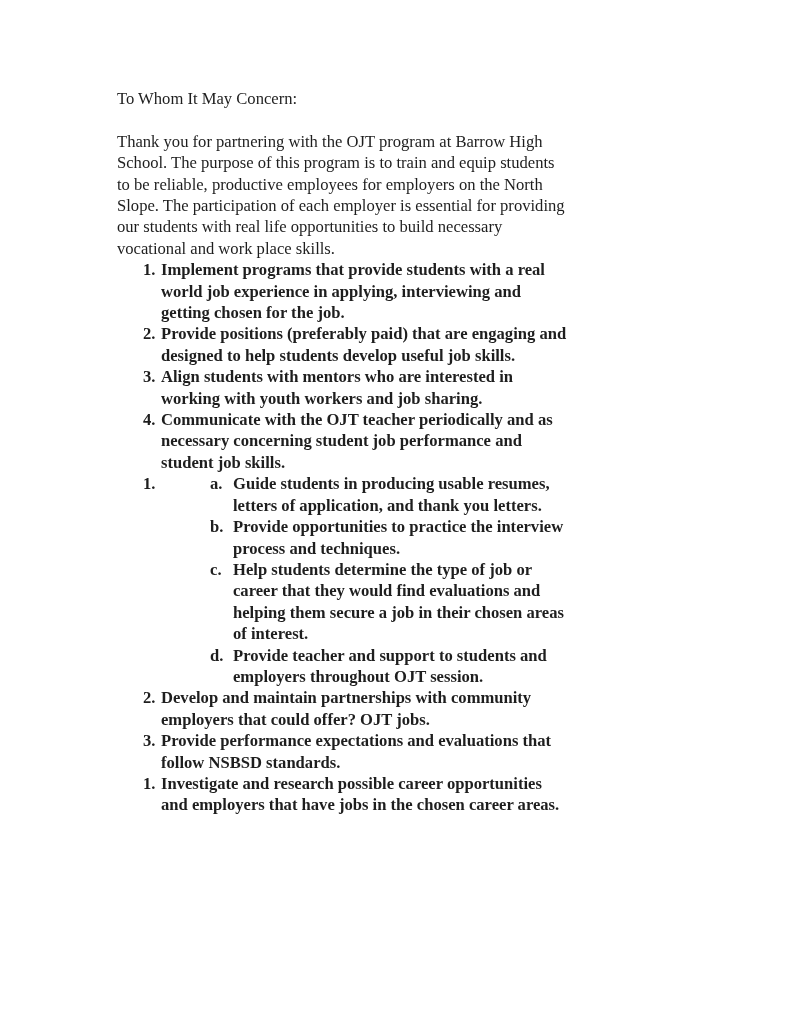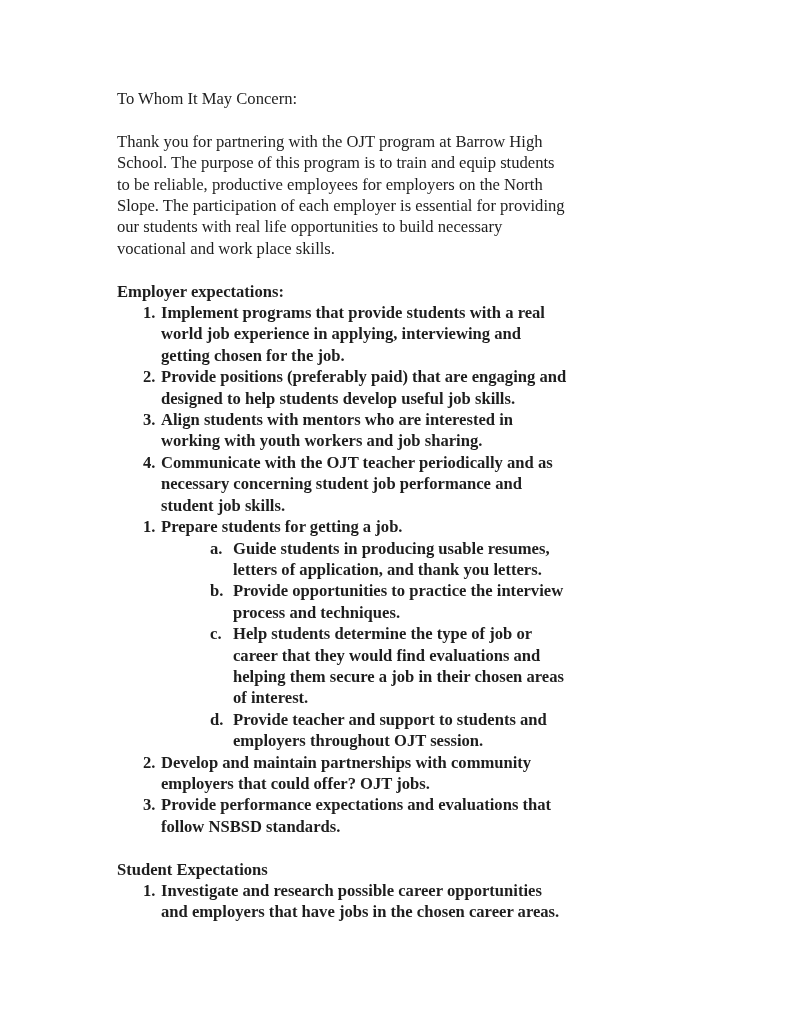--- a/index.html
+++ b/index.html
@@ -73,41 +73,39 @@
 </head>
 <body>
 
 <div class="page">
   <div class="doc">
 
     <p>To Whom It May Concern:</p>
 
     <p>Thank you for partnering with the OJT program at Barrow High School. The purpose of this program is to train and equip students to be reliable, productive employees for employers on the North Slope. The participation of each employer is essential for providing our students with real life opportunities to build necessary vocational and work place skills.</p>
 
-    <h2>Employer expectations:</h2>
 
     <ol class="lvl1">
       <li>
         <span>Implement programs that provide students with a real world job experience in applying, interviewing and getting chosen for the job.</span>
       </li>
       <li>
         <span>Provide positions (preferably paid) that are engaging and designed to help students develop useful job skills.</span>
       </li>
       <li>
         <span>Align students with mentors who are interested in working with youth workers and job sharing.</span>
       </li>
       <li>
         <span>Communicate with the OJT teacher periodically and as necessary concerning student job performance and student job skills.</span>
       </li>
     </ol>
 
 
     <ol class="lvl1">
       <li>
-        <span>Prepare students for getting a job.</span>
         <ol class="lvl2">
           <li>
             <span>Guide students in producing usable resumes, letters of application, and thank you letters.</span>
           </li>
           <li>
             <span>Provide opportunities to practice the interview process and techniques.</span>
           </li>
           <li>
             <span>Help students determine the type of job or career that they would find evaluations and helping them secure a job in their chosen areas of interest.</span>
           </li>
@@ -117,21 +115,20 @@
         </ol>
       </li>
       <li>
         <span>Develop and maintain partnerships with community employers that could offer? OJT jobs.</span>
       </li>
       <li>
         <span>Provide performance expectations and evaluations that follow NSBSD standards.</span>
       </li>
     </ol>
 
-    <h2>Student Expectations</h2>
 
     <ol class="lvl1">
       <li>
         <span>Investigate and research possible career opportunities and employers that have jobs in the chosen career areas.</span>
       </li>
     </ol>
 
   </div>
 </div>
 

